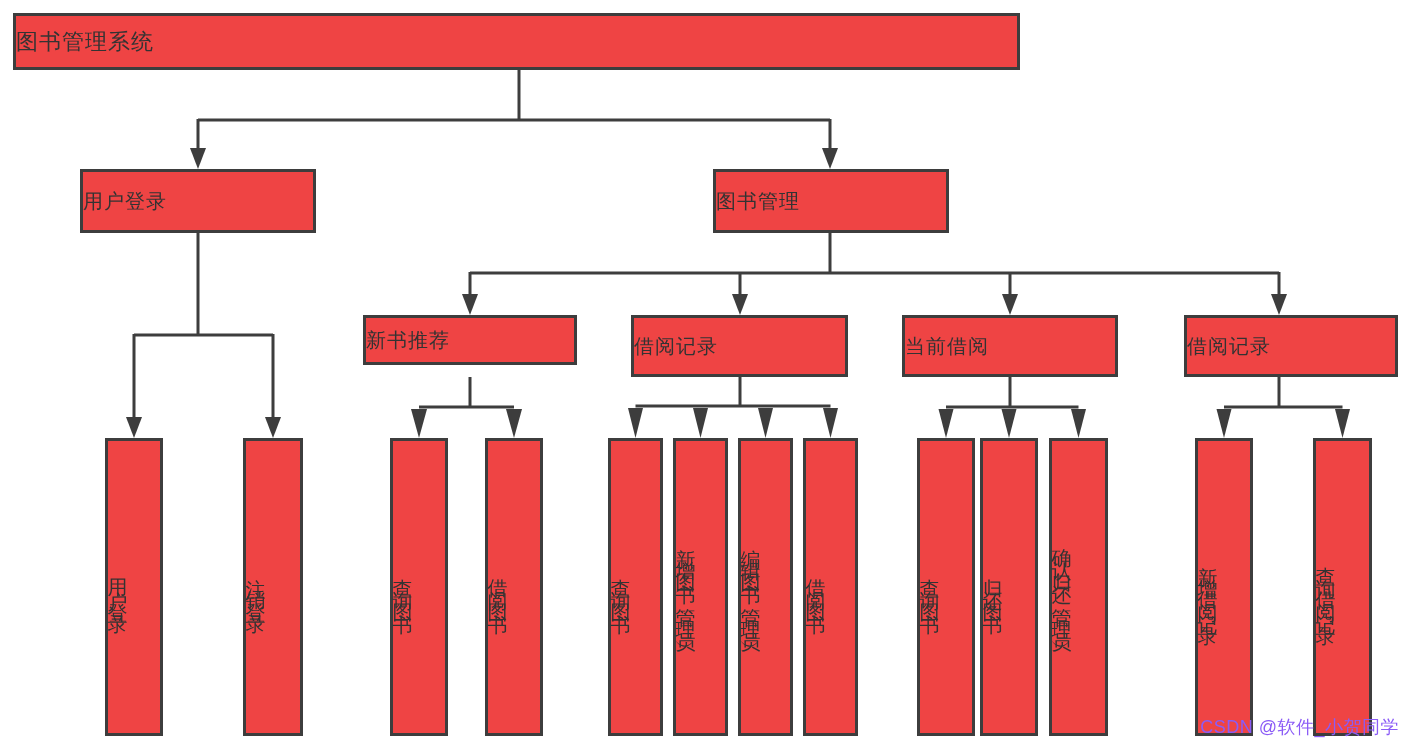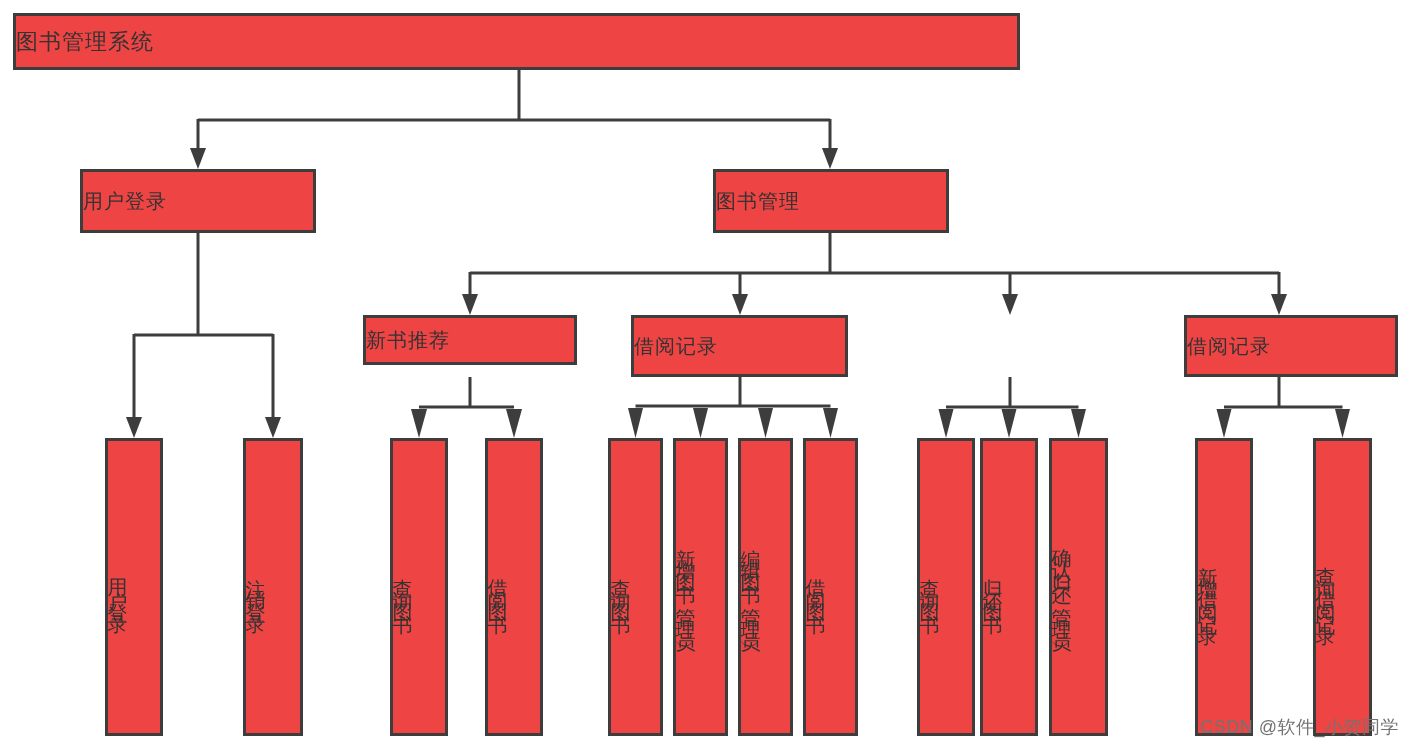--- a/index.html
+++ b/index.html
@@ -59,21 +59,21 @@
   #leaf-9 {left:980px; width:58px;}
   #leaf-10{left:1049px;width:59px;}
   #leaf-11{left:1195px;width:58px;}
   #leaf-12{left:1313px;width:59px;}
   #watermark{
     position:absolute;
     right:6px;
     top:715px;
     font-size:18px;
     letter-spacing:0.5px;
-    color:#737373;
+    color:#8b5cf6;
     z-index:3;
   }
 </style>
 </head>
 <body>
 
 <div id="canvas">
 
   <svg id="edges" width="1405" height="747" viewBox="0 0 1405 747">
     <g stroke="#3d3d3d" stroke-width="3" fill="none">
@@ -142,20 +142,23 @@
   <div class="box hbox" id="l2-book">
     <span>图书管理</span>
   </div>
 
   <div class="box hbox" id="l3-new">
     <span>新书推荐</span>
   </div>
   <div class="box hbox" id="l3-borrow">
     <span>借阅记录</span>
   </div>
+  <div class="box hbox" id="l3-current">
+    <span>当前借阅</span>
+  </div>
   <div class="box hbox" id="l3-record">
     <span>借阅记录</span>
   </div>
 
   <div class="box leaf" id="leaf-0">
     <span>用户登录</span>
   </div>
   <div class="box leaf" id="leaf-1">
     <span>注销登录</span>
   </div>

